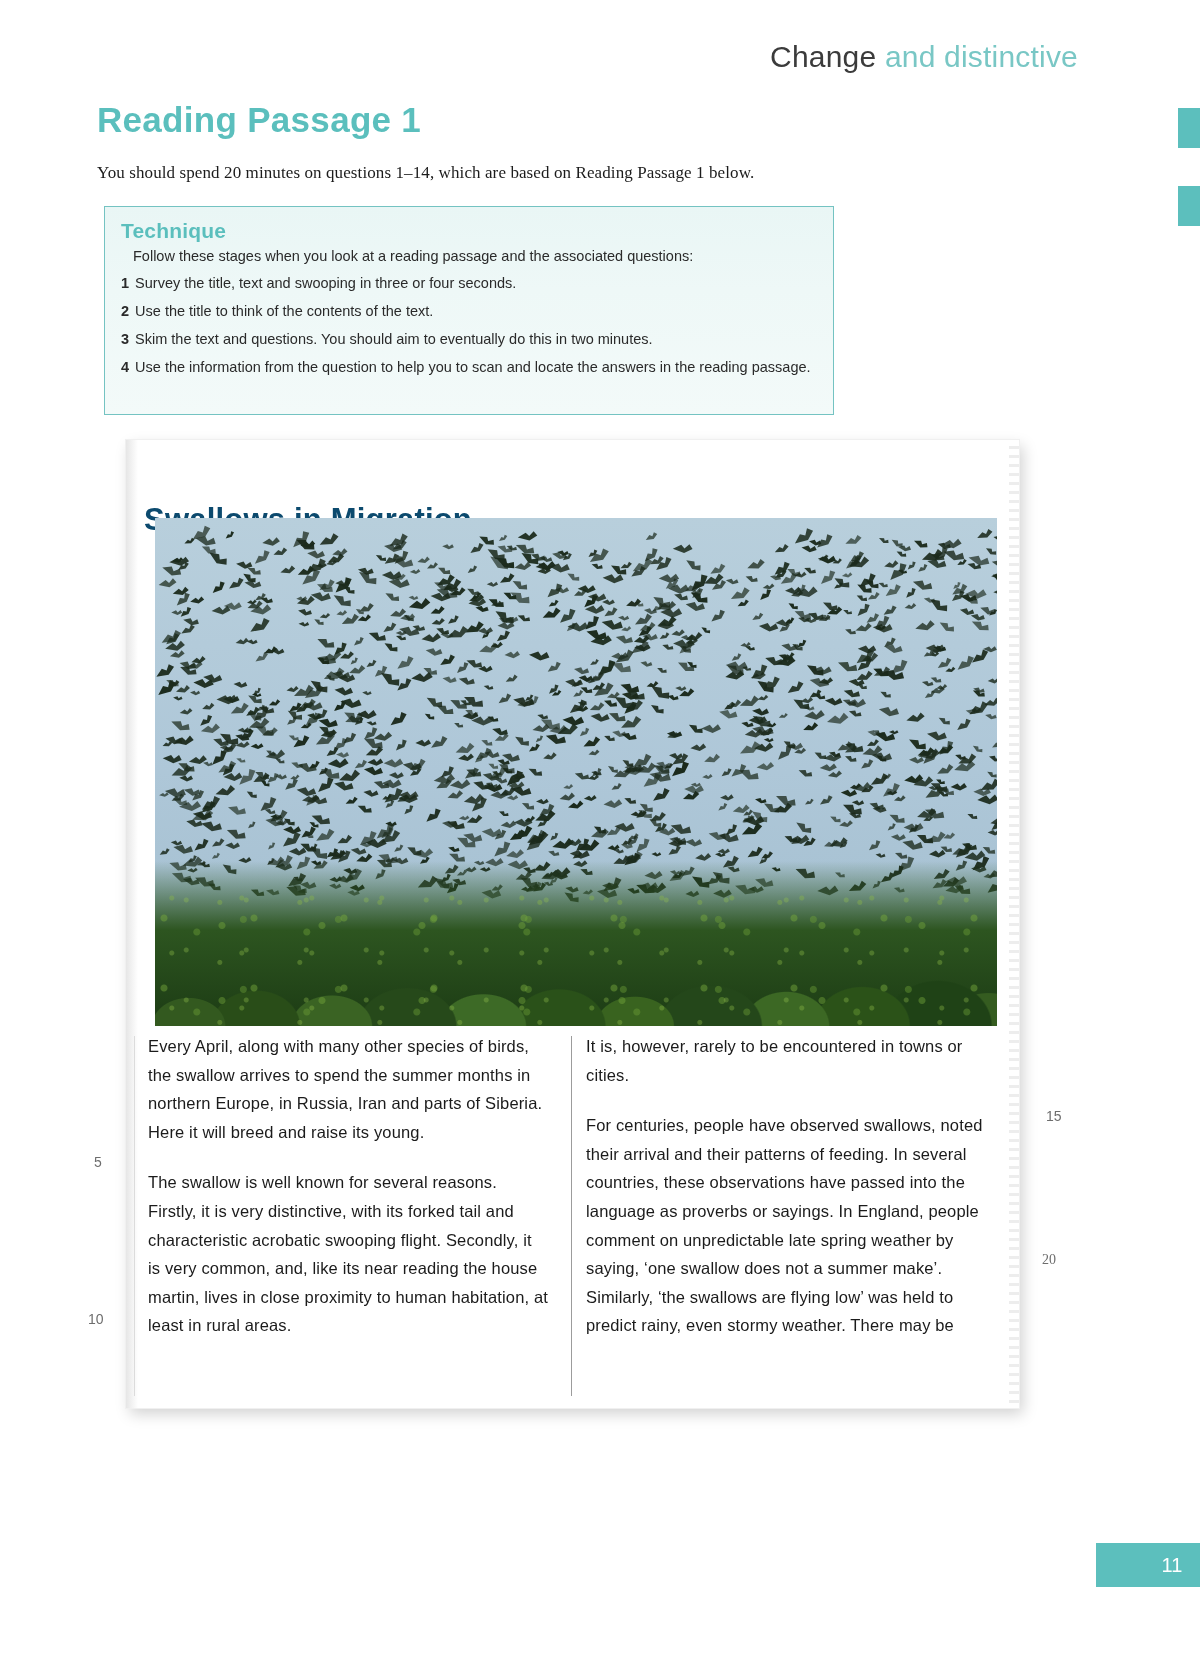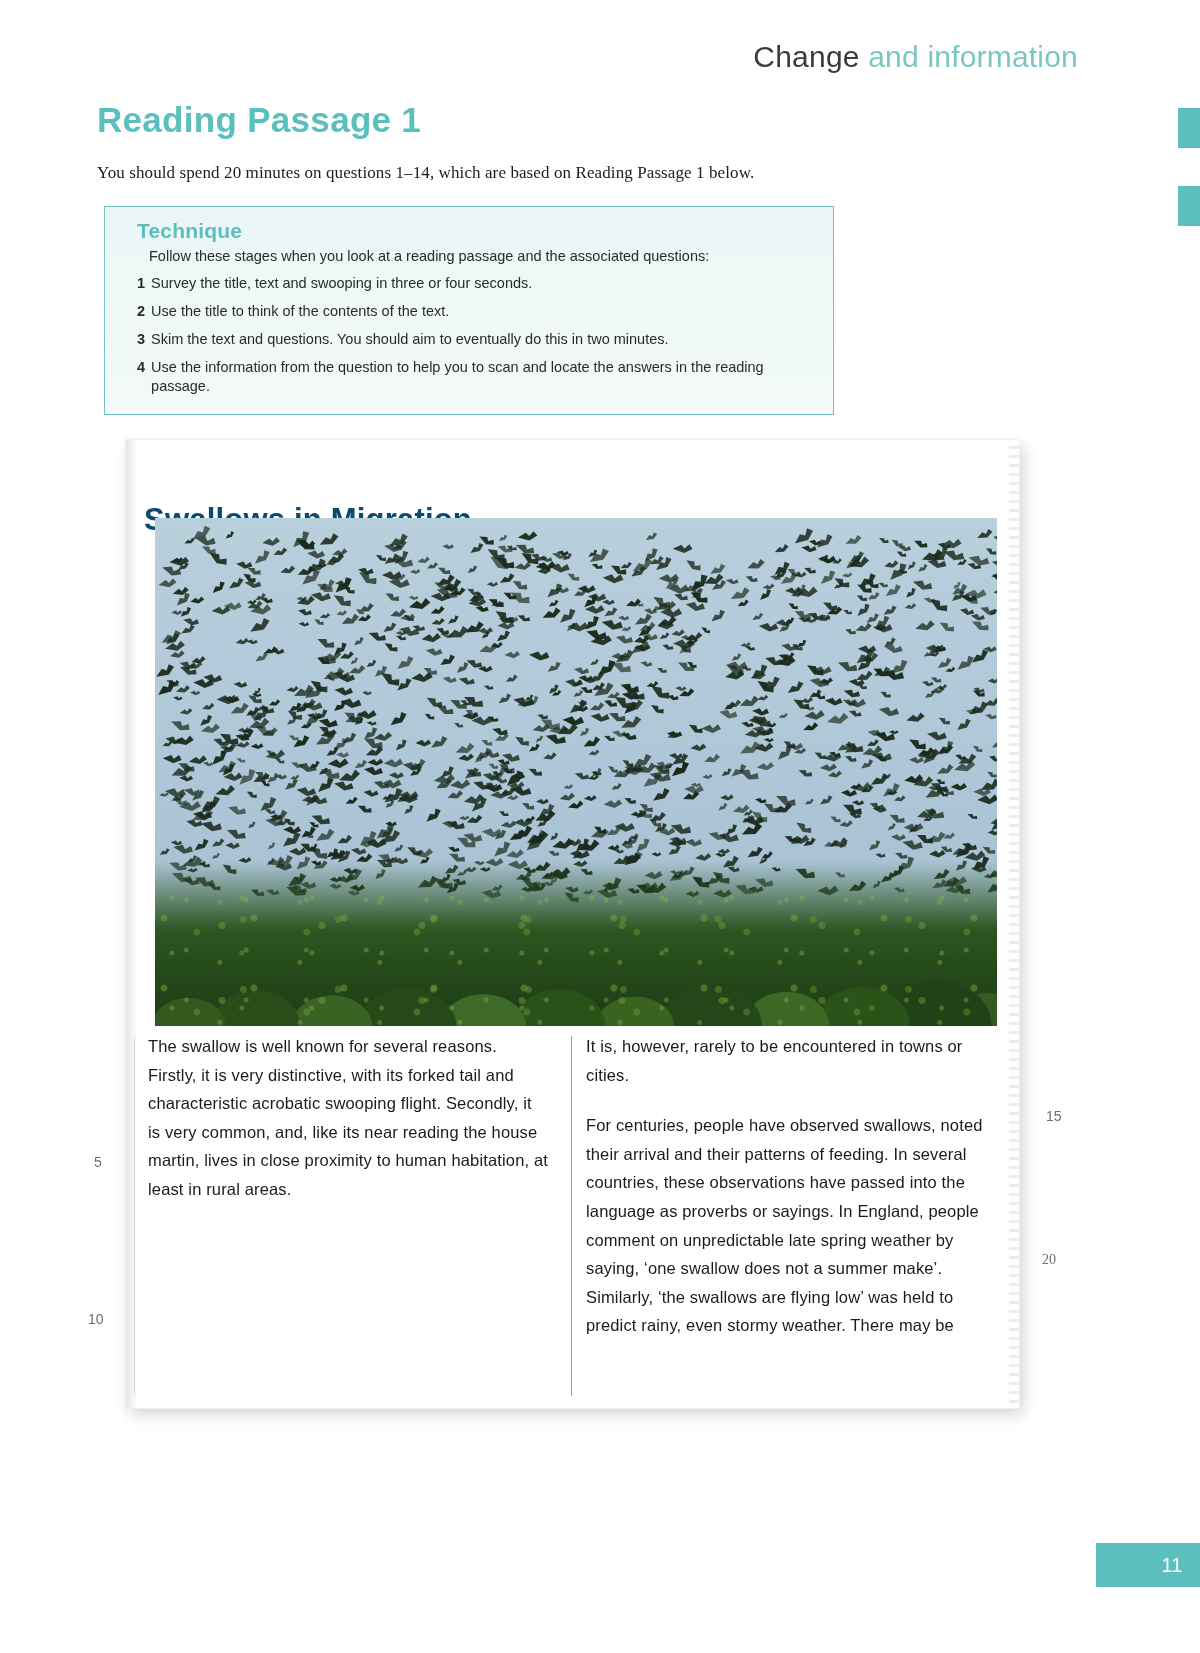--- a/index.html
+++ b/index.html
@@ -36,21 +36,21 @@
     font-family:"Liberation Serif",serif;
     font-size:17px;color:#1c1c1c;letter-spacing:.1px;white-space:nowrap;text-align:center;
   }
 
   
   .technique-box{
     position:absolute;left:104px;top:206px;
     width:730px;height:209px;box-sizing:border-box;
     border:1.5px solid #74c3c2;
     background:linear-gradient(180deg,#e9f6f5 0%,#eef8f7 40%,#f3faf9 100%);
-    padding:12px 16px 0 32px;
+    padding:12px 16px 0 16px;
   }
   .technique-title{
     font-size:21px;font-weight:bold;color:#5bbfbd;margin:0 0 4px 0;letter-spacing:.2px;
   }
   .technique-intro{font-size:14.5px;color:#2a2a2a;margin:0 0 9px 12px;line-height:1.25;}
   .tq-item{font-size:14.5px;color:#2a2a2a;margin:0 0 9px 0;line-height:1.3;
            display:flex;gap:6px;}
   .tq-num{font-weight:bold;flex:0 0 auto;}
   .tq-text{flex:1 1 auto;}
 
@@ -147,21 +147,21 @@
     display:flex;align-items:center;justify-content:center;padding-left:48px;
   }
 </style>
 </head>
 <body>
 
 <div class="page">
 
   <div class="running-header">
     <span class="rh-dark">Change</span>
-    <span class="rh-teal">and information</span>
+    <span class="rh-teal">and distinctive</span>
   </div>
 
   <div class="edge-tab t1"></div>
   <div class="edge-tab t2"></div>
 
   <div class="section-title">Reading Passage 1</div>
   <div class="instruction">You should spend 20 minutes on questions 1–14, which are based on Reading Passage 1 below.</div>
 
   <div class="technique-box">
     <div class="technique-title">Technique</div>
@@ -1352,20 +1352,21 @@
       </svg>
     </div>
     <div class="trees"></div>
     <div class="trees-tex"></div>
   </div>
 
   <div class="col-rule-left"></div>
   <div class="col-divider"></div>
 
   <div class="col col-left">
+    <p>Every April, along with many other species of birds, the swallow arrives to spend the summer months in northern Europe, in Russia, Iran and parts of Siberia. Here it will breed and raise its young.</p>
     <p>The swallow is well known for several reasons. Firstly, it is very distinctive, with its forked tail and characteristic acrobatic swooping flight. Secondly, it is very common, and, like its near reading the house martin, lives in close proximity to human habitation, at least in rural areas.</p>
   </div>
   <div class="col col-right">
     <p>It is, however, rarely to be encountered in towns or cities.</p>
     <p>For centuries, people have observed swallows, noted their arrival and their patterns of feeding. In several countries, these observations have passed into the language as proverbs or sayings. In England, people comment on unpredictable late spring weather by saying, ‘one swallow does not a summer make’. Similarly, ‘the swallows are flying low’ was held to predict rainy, even stormy weather. There may be</p>
   </div>
 
   <div class="linenum ln5">5</div>
   <div class="linenum ln10">10</div>
   <div class="linenum ln15">15</div>

